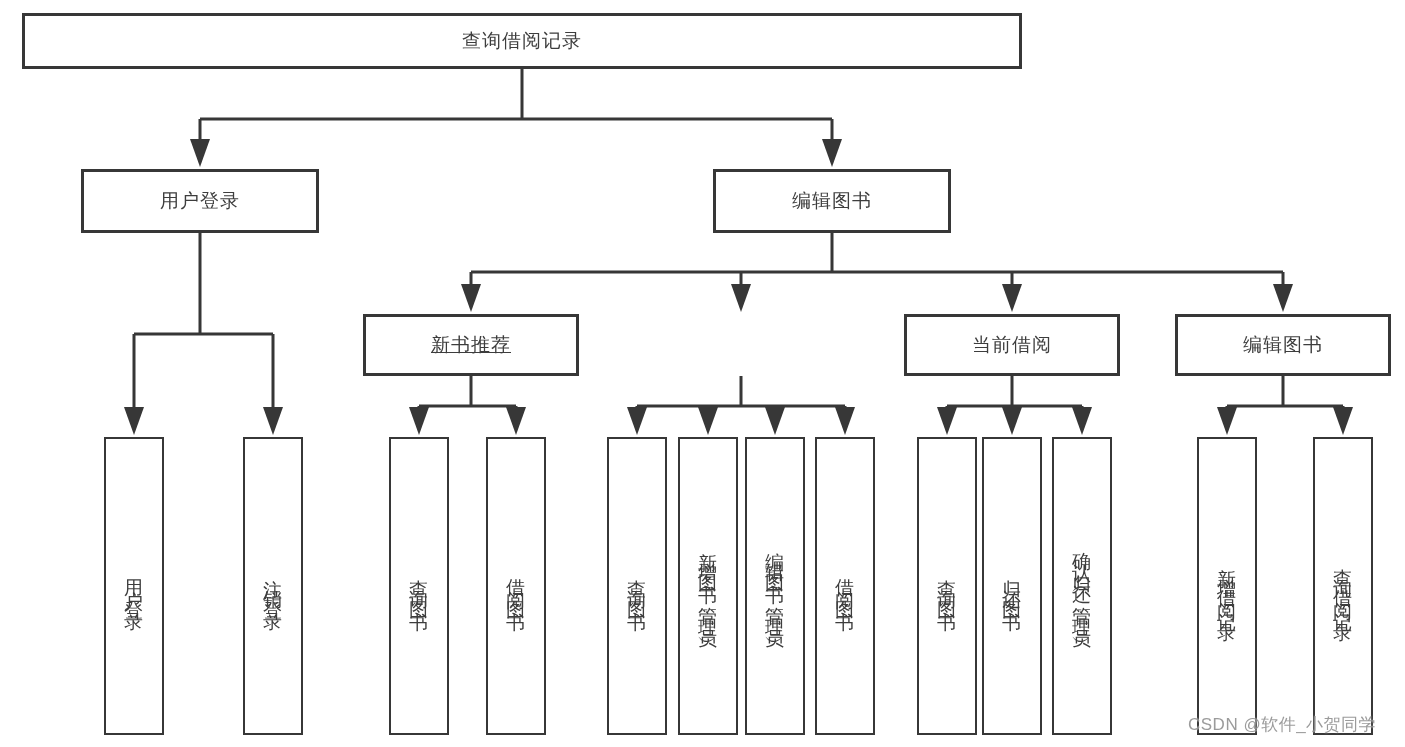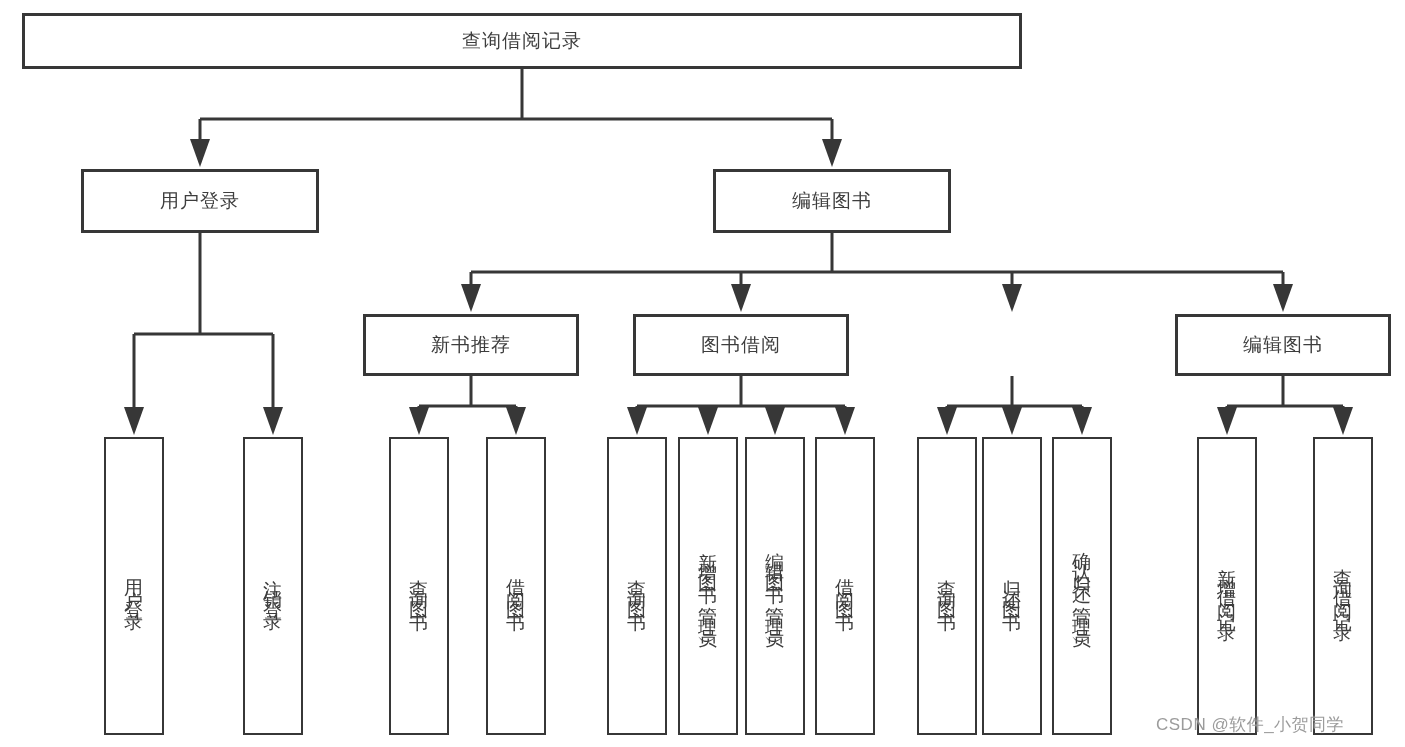--- a/index.html
+++ b/index.html
@@ -31,21 +31,21 @@
     justify-content: center;
     color: #3d3d3d;
     font-size: 19px;
     letter-spacing: 1px;
     z-index: 2;
   }
   .node-root   { left: 22px;  top: 13px;  width: 1000px; height: 56px; }
   .node-l2a    { left: 81px;  top: 169px; width: 238px;  height: 64px; }
   .node-l2b    { left: 713px; top: 169px; width: 238px;  height: 64px; }
   .node-l3     { top: 314px; width: 216px; height: 62px; }
-  .node-l3-a   { left: 363px; }
+  .node-l3-a   { left: 363px; text-decoration: underline; }
   .node-l3-b   { left: 633px; }
   .node-l3-c   { left: 904px; }
   .node-l3-d   { left: 1175px; }
   .leaf {
     position: absolute;
     box-sizing: border-box;
     top: 437px;
     width: 60px;
     height: 298px;
     background: #ffffff;
@@ -72,21 +72,21 @@
   .leaf-6  { left: 678px; }
   .leaf-7  { left: 745px; }
   .leaf-8  { left: 815px; }
   .leaf-9  { left: 917px; }
   .leaf-10 { left: 982px; }
   .leaf-11 { left: 1052px; }
   .leaf-12 { left: 1197px; }
   .leaf-13 { left: 1313px; }
   .watermark {
     position: absolute;
-    left: 1156px;
+    left: 1188px;
     top: 713px;
     font-size: 17px;
     color: rgba(138, 138, 138, 0.85);
     text-shadow: 0 0 2px rgba(255, 255, 255, 0.9);
     white-space: nowrap;
     z-index: 5;
     letter-spacing: 0.5px;
   }
 </style>
 </head>
@@ -144,22 +144,22 @@
   <div class="node node-l2a">
     <span>用户登录</span>
   </div>
   <div class="node node-l2b">
     <span>编辑图书</span>
   </div>
 
   <div class="node node-l3 node-l3-a">
     <span>新书推荐</span>
   </div>
-  <div class="node node-l3 node-l3-b">
-    <span>图书借阅</span>
+  <div class="node node-l3 node-l3-c">
+    <span>当前借阅</span>
   </div>
   <div class="node node-l3 node-l3-d">
     <span>编辑图书</span>
   </div>
 
   <div class="leaf leaf-1">
     <span class="vtext">用户登录</span>
   </div>
   <div class="leaf leaf-2">
     <span class="vtext">注销登录</span>

